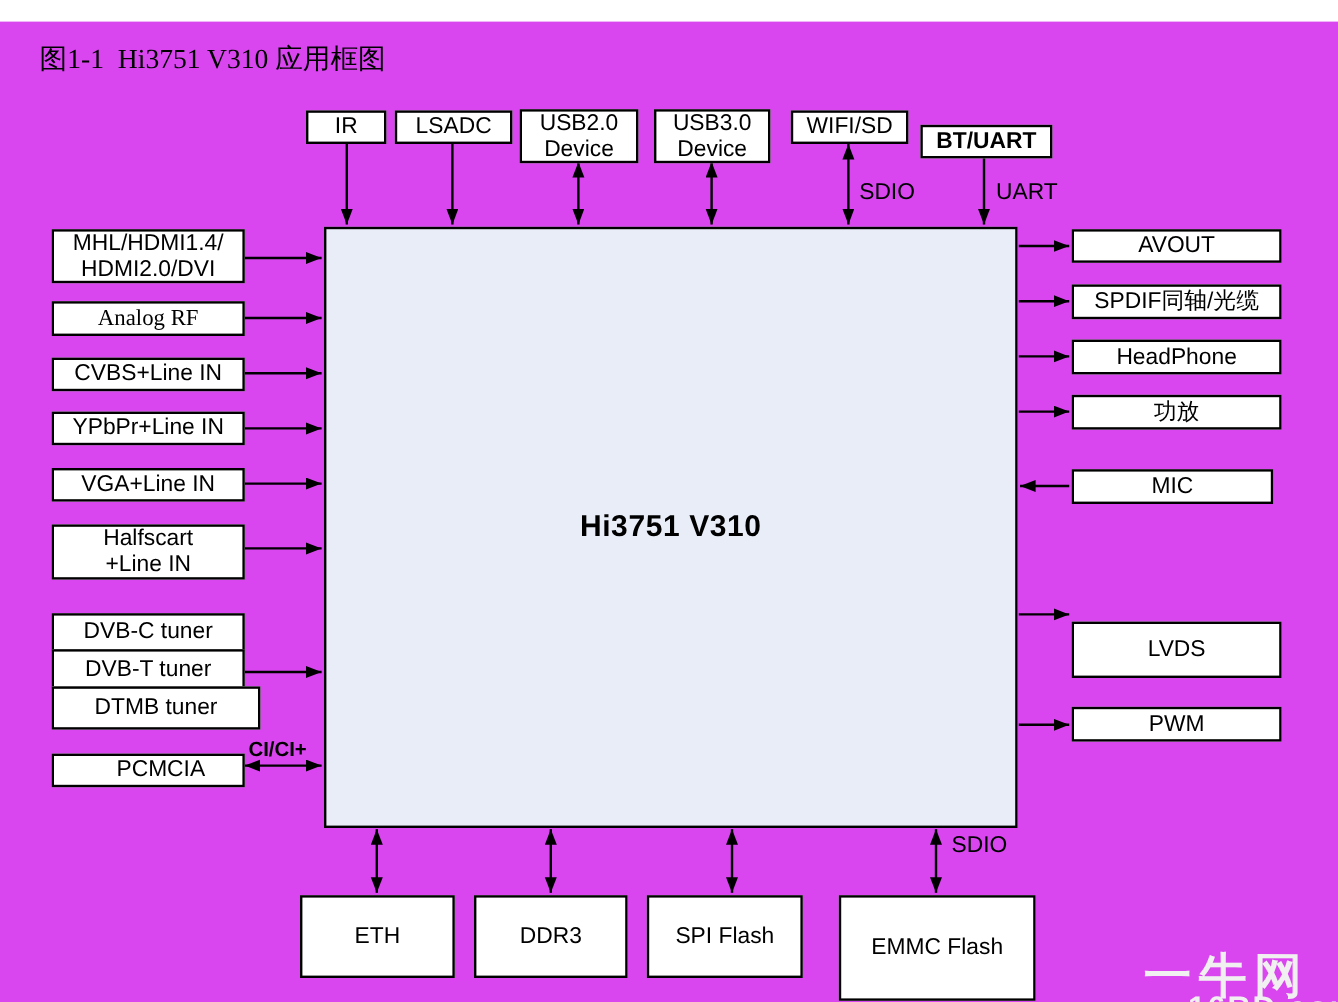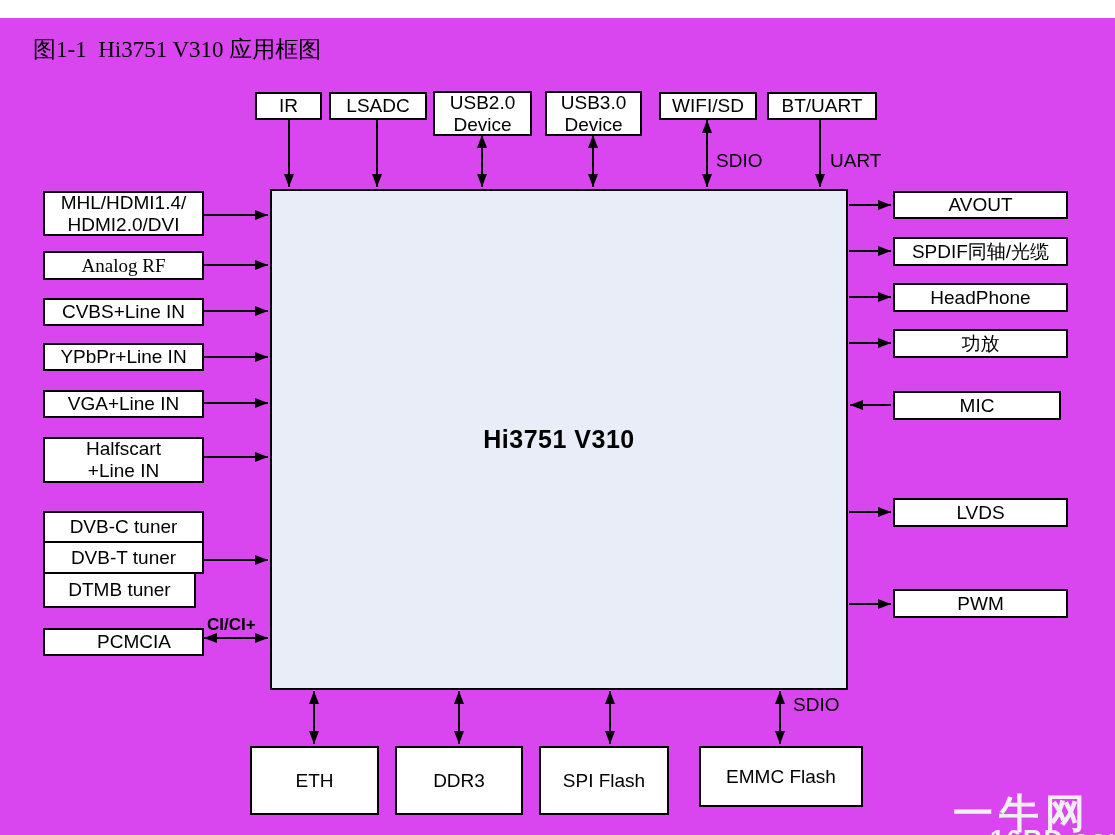--- a/index.html
+++ b/index.html
@@ -31,48 +31,48 @@
          color:#f1f0f0; letter-spacing:6px; white-space:nowrap; }
   .wm2 { position:absolute; left:990px; top:806px; font-size:26px; font-weight:bold;
          color:#f1f0f0; letter-spacing:2px; white-space:nowrap; }
 
   
   .b-ir    { left:255px; top:74px; width:67px;  height:28px; }
   .b-lsadc { left:329px; top:74px; width:98px;  height:28px; }
   .b-usb2  { left:433px; top:73px; width:99px;  height:45px; }
   .b-usb3  { left:545px; top:73px; width:97px;  height:45px; }
   .b-wifi  { left:659px; top:74px; width:98px;  height:28px; }
-  .b-bt    { left:767px; top:74px; width:110px; height:28px; }
+  .b-bt    { left:767px; top:86px; width:110px; height:28px;font-weight:bold; }
 
   
   .b-mhl    { left:43px; top:173px; width:161px; height:45px; }
   .b-argf   { left:43px; top:233px; width:161px; height:29px;font-family:Liberation Serif, serif; }
   .b-cvbs   { left:43px; top:280px; width:161px; height:28px; }
   .b-ypbpr  { left:43px; top:325px; width:161px; height:28px; }
   .b-vga    { left:43px; top:372px; width:161px; height:28px; }
   .b-scart  { left:43px; top:419px; width:161px; height:46px; }
   .b-dvbc   { left:43px; top:493px; width:161px; height:32px; }
   .b-dvbt   { left:43px; top:523px; width:161px; height:33px; }
-  .b-dtmb   { left:43px; top:554px; width:153px; height:36px; }
+  .b-dtmb   { left:43px; top:554px; width:174px; height:36px; }
   .b-pcmcia { left:43px; top:610px; width:161px; height:28px;padding-left:21px; }
 
   
   .b-avout { left:893px; top:173px; width:175px; height:28px; }
   .b-spdif { left:893px; top:219px; width:175px; height:29px; }
   .b-head  { left:893px; top:265px; width:175px; height:29px; }
   .b-amp   { left:893px; top:311px; width:175px; height:29px; }
   .b-mic   { left:893px; top:373px; width:168px; height:29px; }
-  .b-lvds  { left:893px; top:480px; width:175px; height:29px; }
+  .b-lvds  { left:893px; top:500px; width:175px; height:47px; }
   .b-pwm   { left:893px; top:571px; width:175px; height:29px; }
 
   
   .b-eth  { left:250px; top:728px; width:129px; height:69px; }
   .b-ddr3 { left:395px; top:728px; width:128px; height:69px;text-align:right; }
   .b-spi  { left:539px; top:728px; width:130px; height:69px; }
-  .b-emmc { left:699px; top:728px; width:164px; height:61px; }
+  .b-emmc { left:699px; top:728px; width:164px; height:88px; }
 
   
   .l-sdio-top    { left:716px; top:132px; }
   .l-uart        { left:830px; top:132px; }
   .l-cici        { left:207px; top:597px;font-weight:bold; }
   .l-sdio-bottom { left:793px; top:676px; }
 </style>
 </head>
 <body>
 

